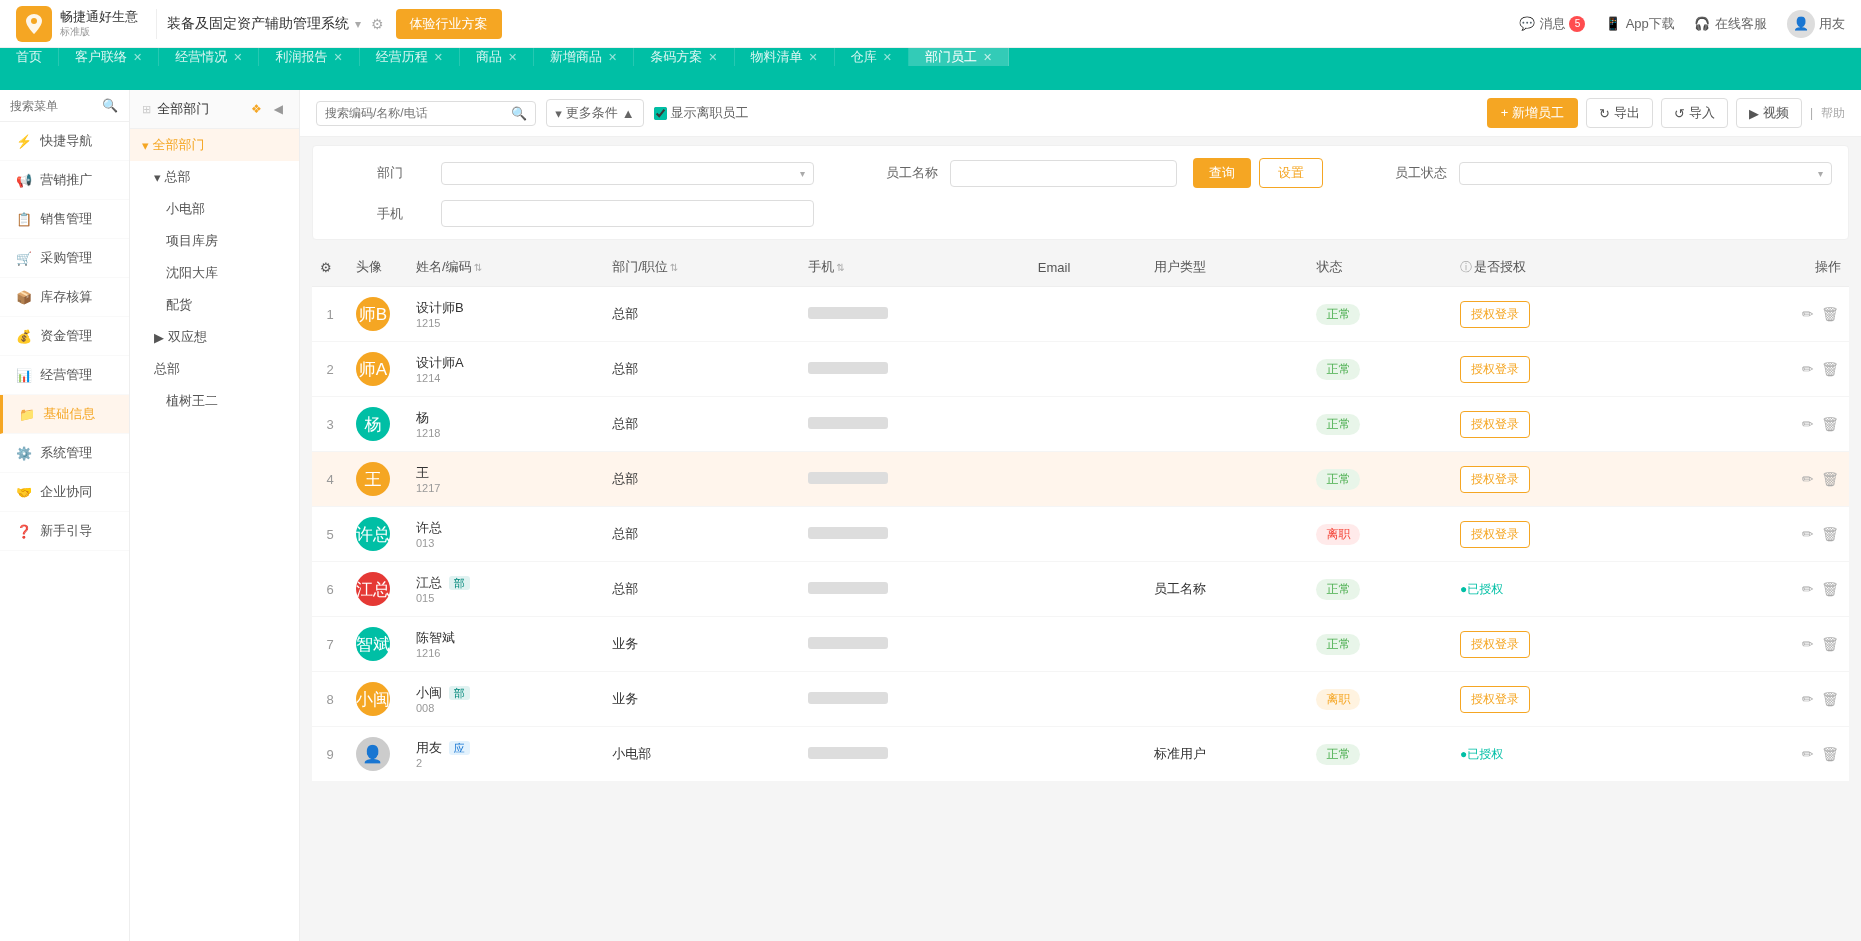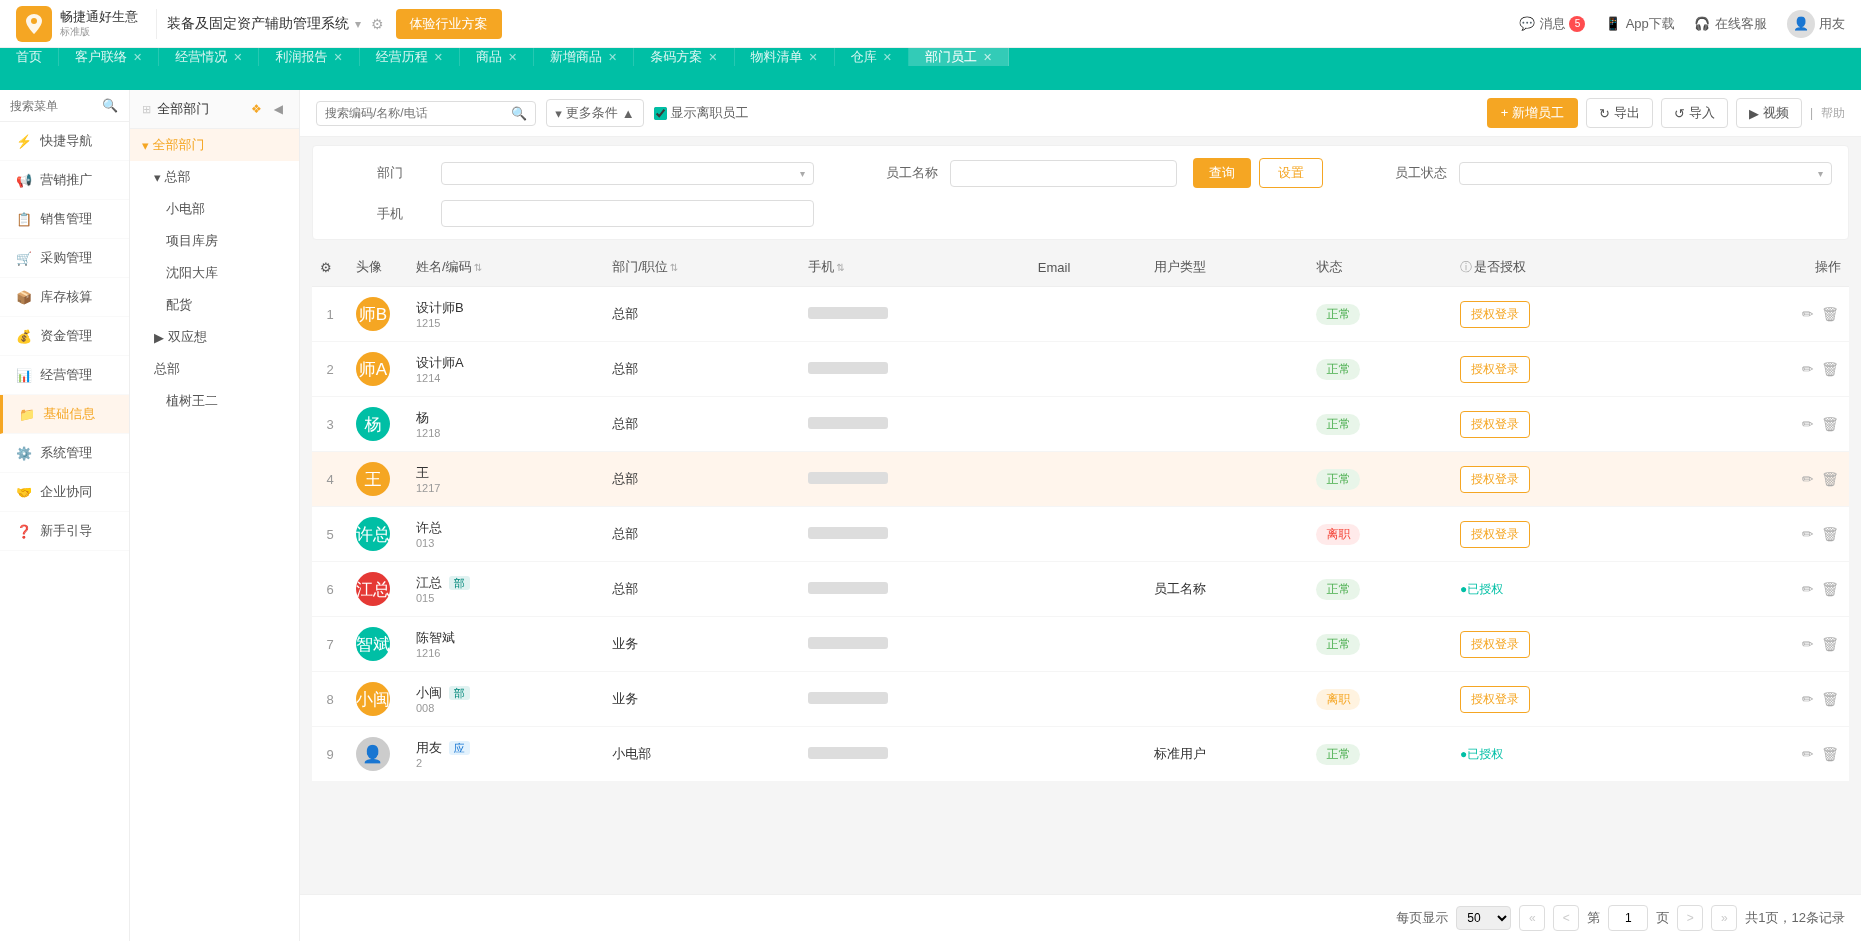--- a/index.html
+++ b/index.html
@@ -869,31 +869,15 @@
                 </td>
       <td style="text-align:right;">
         <span class="op-btn" title="编辑">✏</span>
         <span class="op-btn" title="删除">🗑</span>
       </td>
     </tr>
             </tbody>
         </table>
       </div>
 
-      <div class="pagination">
-        <span>每页显示</span>
-        <select class="per-page-select">
-          <option>20</option>
-          <option selected="">50</option>
-          <option>100</option>
-        </select>
-        <div class="page-btn disabled">«</div>
-        <div class="page-btn disabled">&lt;</div>
-        <span>第</span>
-        <input class="page-input" type="text" value="1" style="">
-        <span>页</span>
-        <div class="page-btn disabled">&gt;</div>
-        <div class="page-btn disabled">»</div>
-        <span>共1页，12条记录</span>
-      </div>
     </div>
   </div>
 </div>
 
 </body></html>

